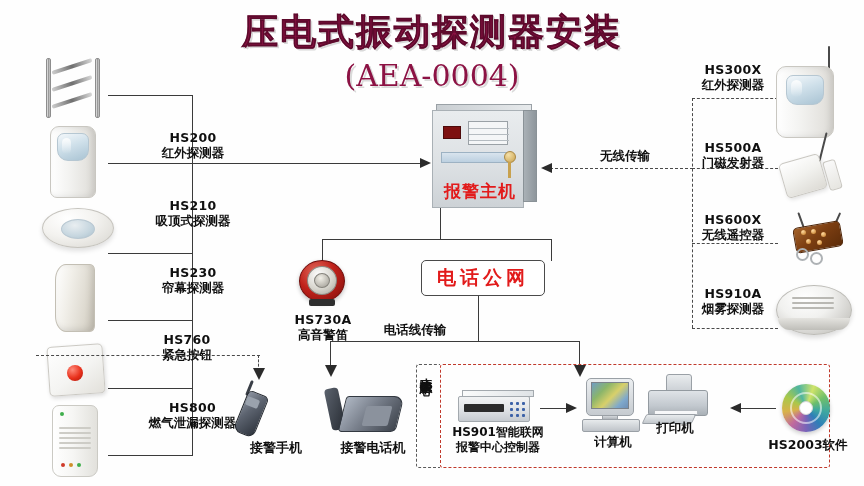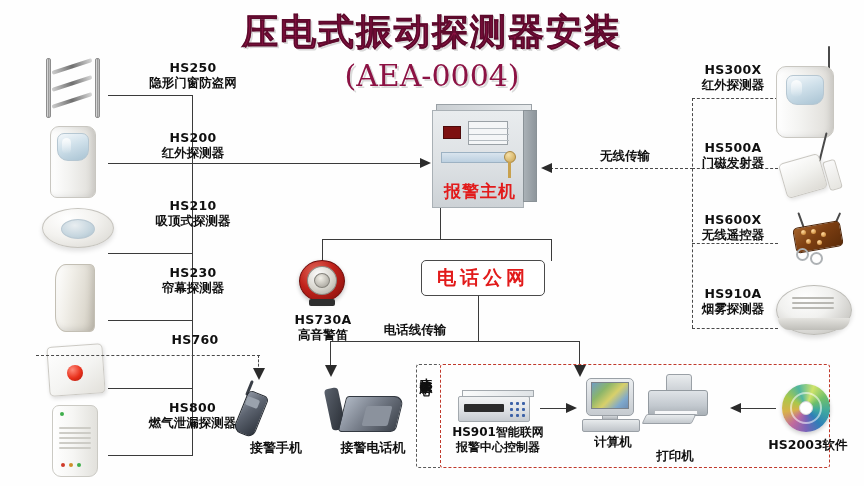--- a/index.html
+++ b/index.html
@@ -420,24 +420,20 @@
   <div class="abs hline" style="left:192px; top:163px; width:230px;"></div>
   <div class="abs arrow-r" style="left:420px; top:158px;"></div>
 
   <div class="dev" style="left:42px; top:58px; width:62px; height:62px;">
     <div class="grille-bar" style="left:4px; top:0px; height:60px;"></div>
     <div class="grille-bar" style="left:53px; top:0px; height:60px;"></div>
     <div class="grille-blade" style="left:10px; top:13px; width:42px; transform:rotate(-18deg);"></div>
     <div class="grille-blade" style="left:10px; top:30px; width:42px; transform:rotate(-18deg);"></div>
     <div class="grille-blade" style="left:10px; top:47px; width:42px; transform:rotate(-18deg);"></div>
   </div>
-  <div class="abs lbl" style="left:118px; top:60px; width:150px;">
-    <div class="code">HS250</div>
-    <div>隐形门窗防盗网</div>
-  </div>
 
   <div class="dev" style="left:50px; top:126px; width:46px; height:72px;">
     <div class="pir-body" style="left:0; top:0; width:46px; height:72px;"></div>
     <div class="pir-lens" style="left:7px; top:7px; width:32px; height:28px;"></div>
   </div>
   <div class="abs lbl" style="left:118px; top:130px; width:150px;">
     <div class="code">HS200</div>
     <div>红外探测器</div>
   </div>
 
@@ -455,22 +451,23 @@
   </div>
   <div class="abs lbl" style="left:118px; top:265px; width:150px;">
     <div class="code">HS230</div>
     <div>帘幕探测器</div>
   </div>
 
   <div class="dev" style="left:48px; top:345px; width:56px; height:52px;">
     <div class="ebtn" style="left:0; top:0; width:56px; height:50px;"></div>
     <div class="ebtn-dot" style="left:19px; top:20px; width:16px; height:16px;"></div>
   </div>
-  <div class="abs lbl" style="left:120px; top:332px; width:150px;">
+  <div class="abs lbl" style="left:112px; top:332px; width:150px;">
     <div class="code">HS760</div>
+    <div>紧急按钮</div>
   </div>
 
   <div class="dev" style="left:52px; top:405px; width:46px; height:72px;">
     <div class="gas" style="left:0; top:0; width:46px; height:72px;"></div>
     <div class="gas-led" style="left:8px; top:7px; background:#3fae4c;"></div>
     <div class="gas-vents" style="left:7px; top:22px; width:32px; height:28px;">
       <div class="gas-vent" style="left:0; top:0;  width:32px;"></div>
       <div class="gas-vent" style="left:0; top:5px;width:32px;"></div>
       <div class="gas-vent" style="left:0; top:10px;width:32px;"></div>
       <div class="gas-vent" style="left:0; top:15px;width:32px;"></div>
@@ -639,21 +636,21 @@
     <div class="pc-case" style="left:0px;  top:41px; width:58px; height:13px;"></div>
   </div>
   <div class="abs lbl" style="left:578px; top:434px; width:70px; font-size:12.5px;">计算机</div>
 
   <div class="dev" style="left:648px; top:374px; width:66px; height:50px;">
     <div class="prn-tray" style="left:18px; top:0px;  width:26px; height:20px;"></div>
     <div class="prn-body" style="left:0px;  top:16px; width:60px; height:26px;"></div>
     <div class="prn-out" style="left:6px;  top:36px; width:44px; height:5px;"></div>
     <div class="kbd" style="left:-4px; top:40px; width:50px; height:10px;"></div>
   </div>
-  <div class="abs lbl" style="left:640px; top:420px; width:70px; font-size:12.5px;margin-top:28px;">打印机</div>
+  <div class="abs lbl" style="left:640px; top:420px; width:70px; font-size:12.5px;">打印机</div>
 
   <div class="abs hline" style="left:740px; top:408px; width:36px;"></div>
   <div class="abs arrow-l" style="left:730px; top:403px;"></div>
 
   <div class="dev" style="left:782px; top:384px; width:48px; height:48px;">
     <div class="cd" style="left:0;   top:0;   width:48px; height:48px;"></div>
     <div class="cd-ring" style="left:8px; top:8px; width:32px; height:32px;"></div>
     <div class="cd-hole" style="left:17px;top:17px;width:14px; height:14px;"></div>
   </div>
   <div class="abs lbl" style="left:768px; top:437px; width:80px; font-size:12.5px;">HS2003软件</div>

